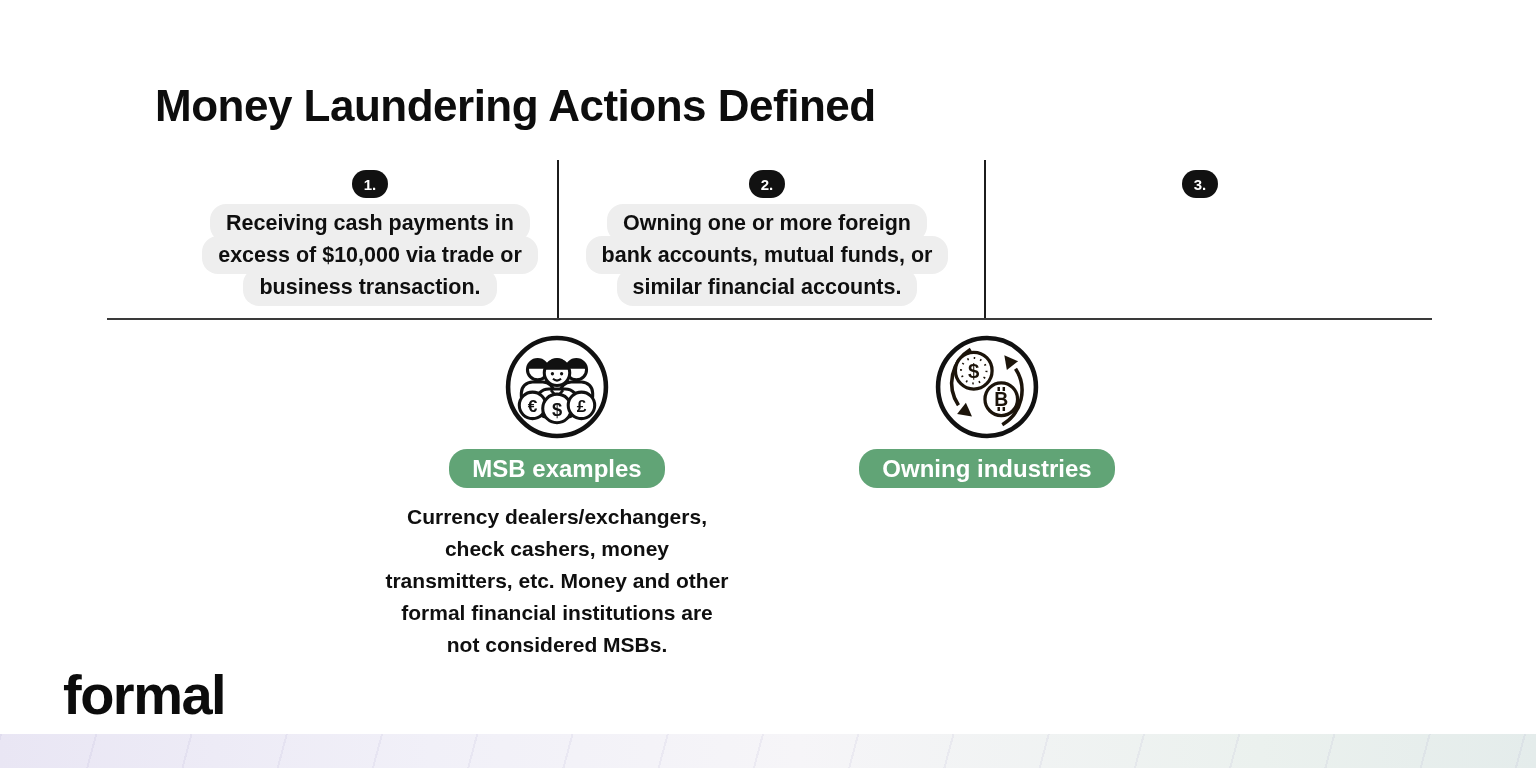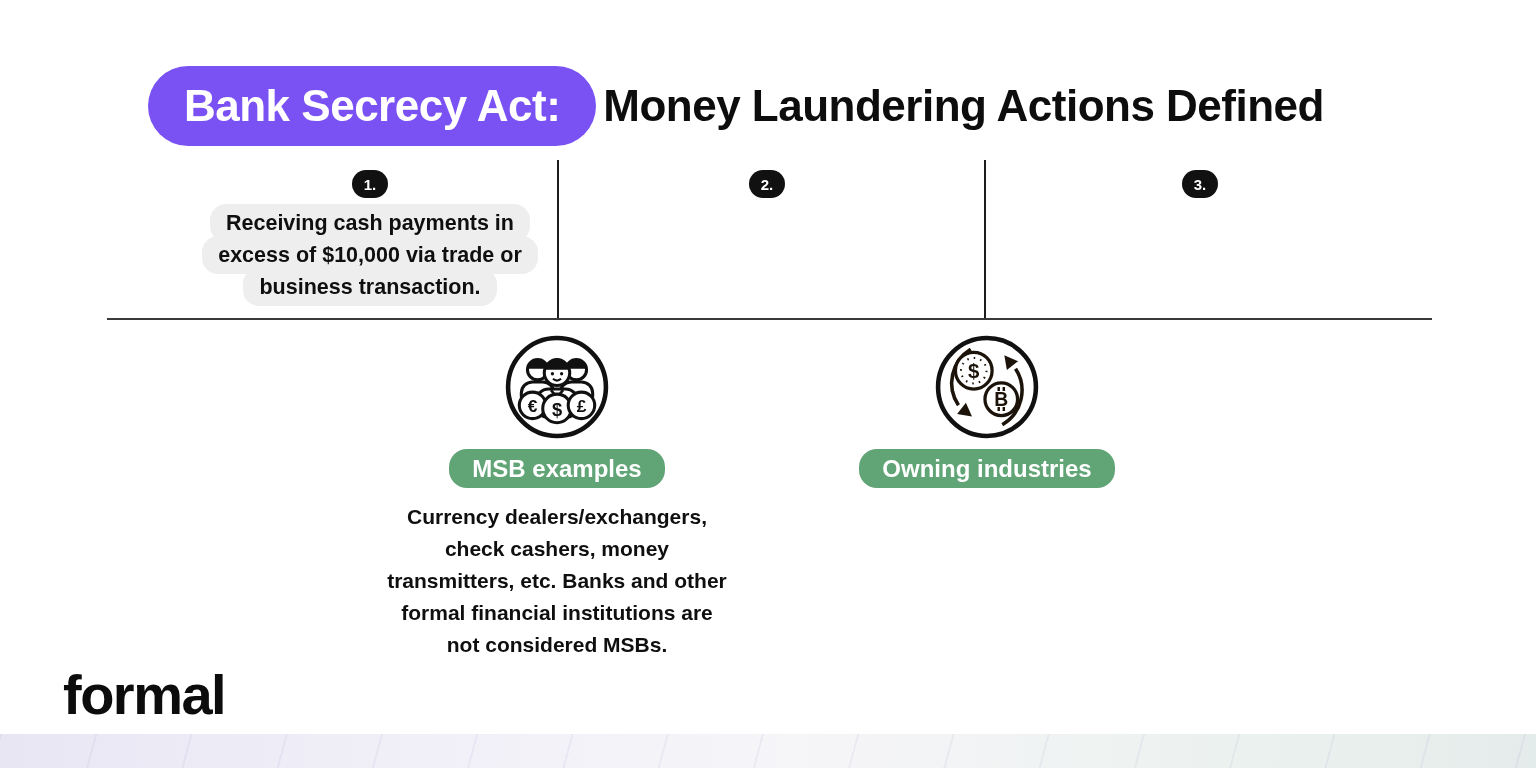--- a/index.html
+++ b/index.html
@@ -64,36 +64,38 @@
     background:
       repeating-linear-gradient(105deg, rgba(120,110,175,0.08) 0 2px, rgba(0,0,0,0) 2px 92px),
       linear-gradient(90deg,#e9e6f4 0%,#f1f0f8 28%,#f6f5f8 52%,#ebf1ee 82%,#e4eceb 100%);
   }
   svg text{font-family:"Liberation Sans",sans-serif;font-weight:bold;}
 </style>
 </head>
 <body>
 
 <div class="header">
-  <div class="header-pill">
-    <span>Bank Secrecy Act:</span>
-  </div>
   <div class="header-title">Money Laundering Actions Defined</div>
 </div>
 
 <div class="action c1">
   <span class="num-badge">1.</span>
   <div class="note">
     <span class="hl">Receiving cash payments in
 excess of $10,000 via trade or
 business transaction.</span>
   </div>
 </div>
 <div class="action c2">
   <span class="num-badge">2.</span>
+  <div class="note">
+    <span class="hl">Owning one or more foreign
+bank accounts, mutual funds, or
+similar financial accounts.</span>
+  </div>
 </div>
 <div class="action c3">
   <span class="num-badge">3.</span>
 </div>
 
 <div class="v-div d1"></div>
 <div class="v-div d2"></div>
 <div class="h-div"></div>
 
 <div class="group g1">
@@ -120,21 +122,21 @@
       <text x="28" y="76.5" text-anchor="middle" font-size="17" fill="#111111">€</text>
       <circle cx="52" cy="73" r="14" fill="#ffffff" stroke="#111111" stroke-width="3"></circle>
       <text x="52" y="80" text-anchor="middle" font-size="18" fill="#111111">$</text>
       <circle cx="76" cy="70" r="13" fill="#ffffff" stroke="#111111" stroke-width="3"></circle>
       <text x="76" y="76.5" text-anchor="middle" font-size="17" fill="#111111">£</text>
     </svg>
   </div>
   <div><span class="group-pill">MSB examples</span></div>
   <div class="group-text">Currency dealers/exchangers,
 check cashers, money
-transmitters, etc. Banks and other
+transmitters, etc. Money and other
 formal financial institutions are
 not considered MSBs.</div>
 </div>
 
 <div class="group g2">
   <div class="group-icon">
     <svg viewBox="0 0 104 104">
       <circle cx="52" cy="52" r="48" fill="#ffffff" stroke="#111111" stroke-width="4.5"></circle>
 
       <path d="M36 15 A 39 39 0 0 0 24 70" fill="none" stroke="#1c140a" stroke-width="3.5"></path>

